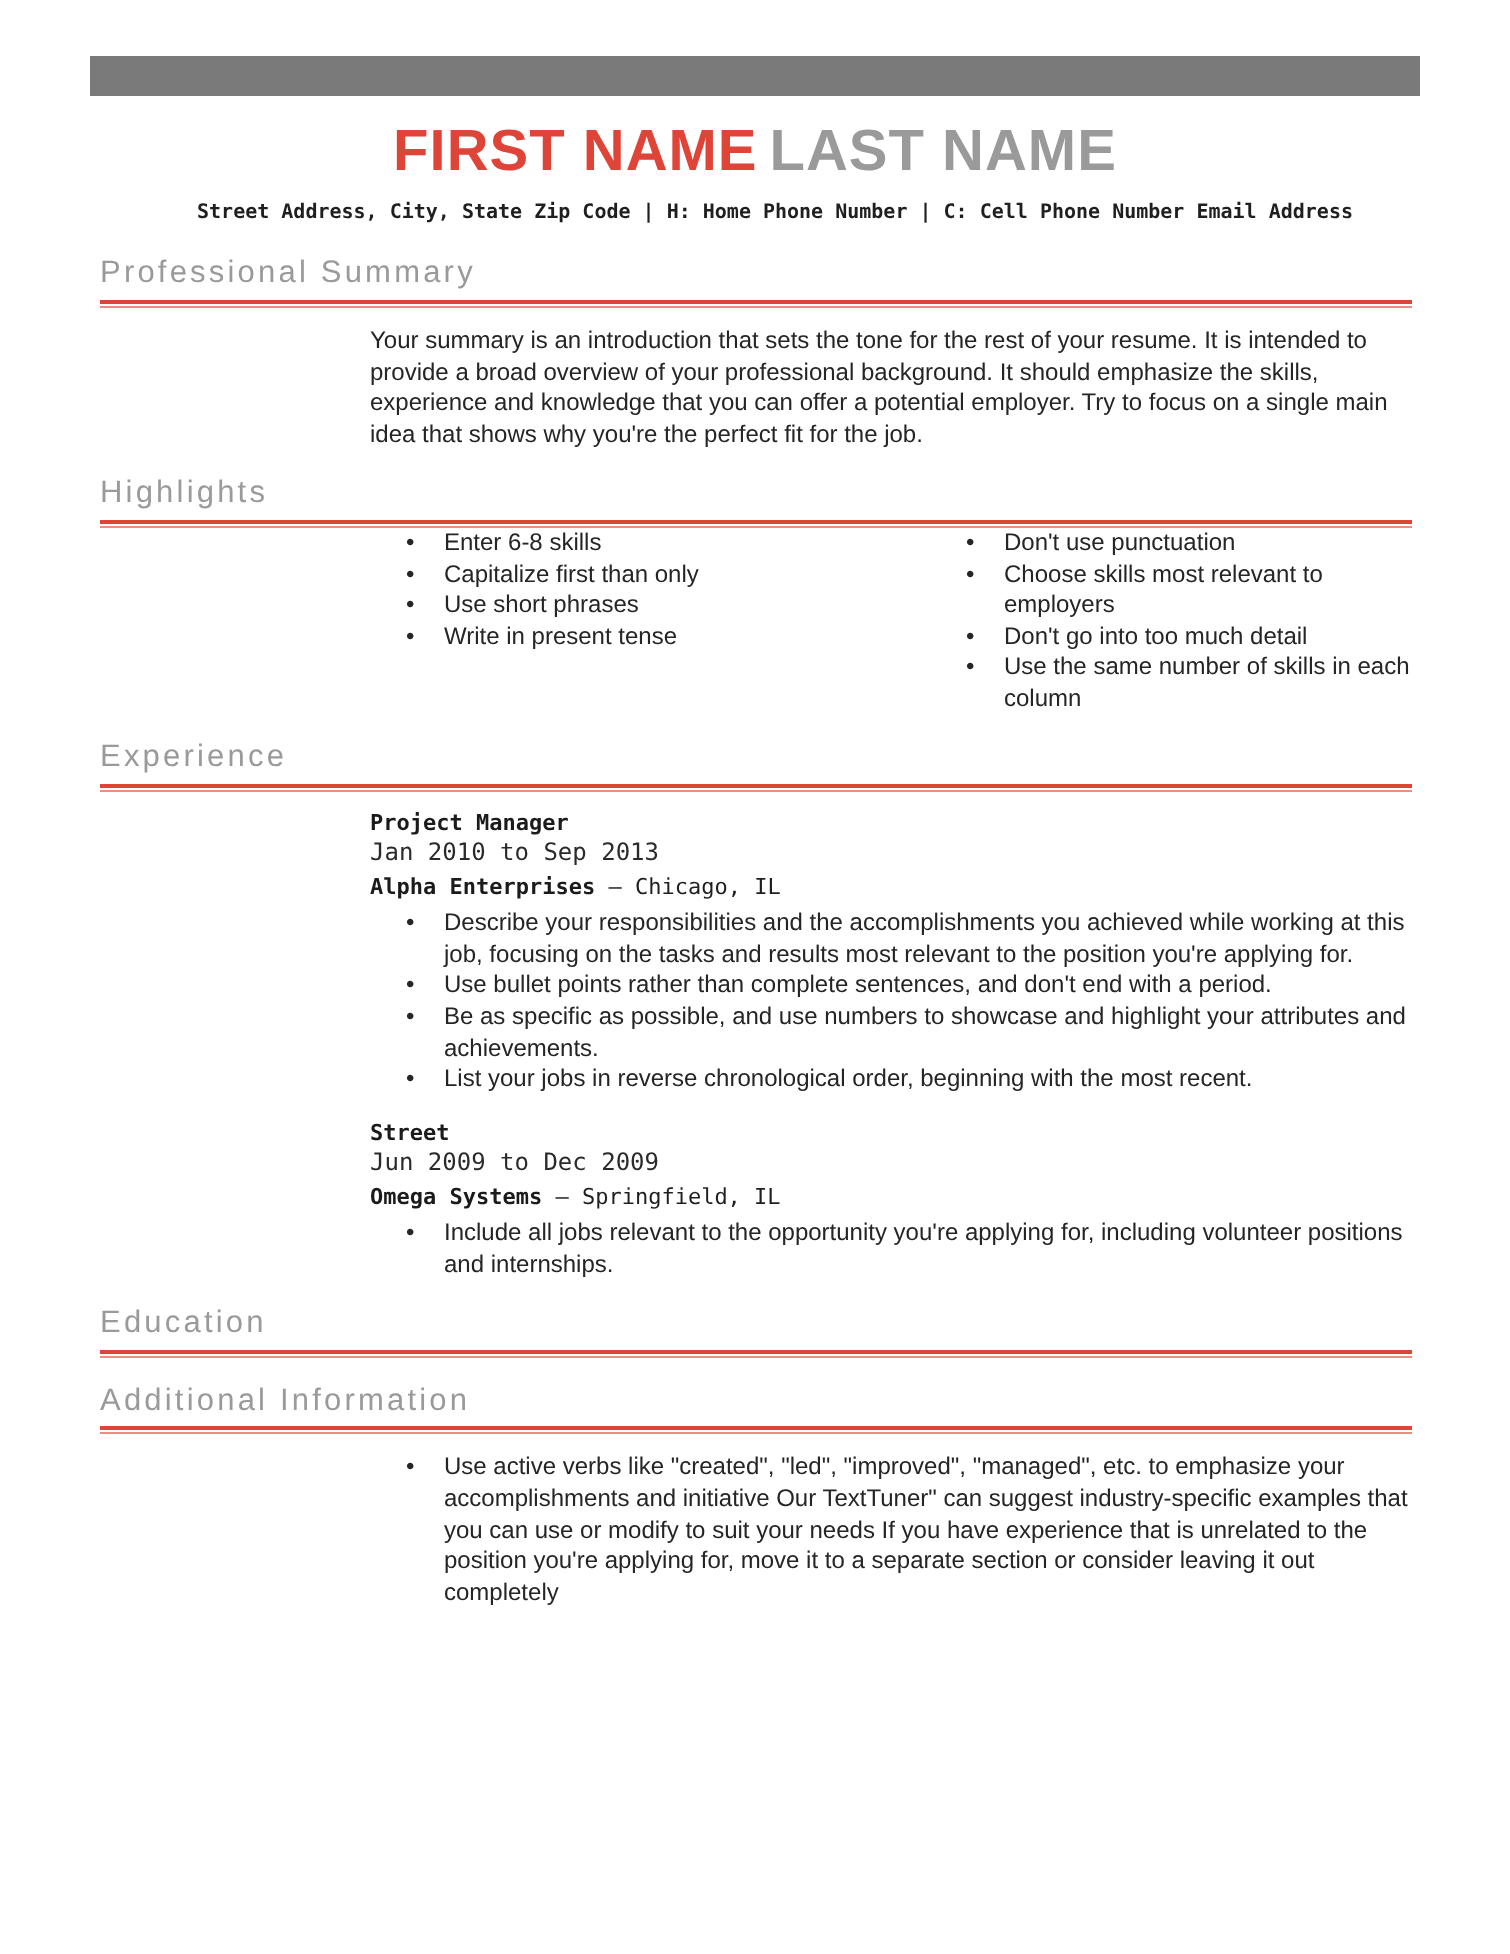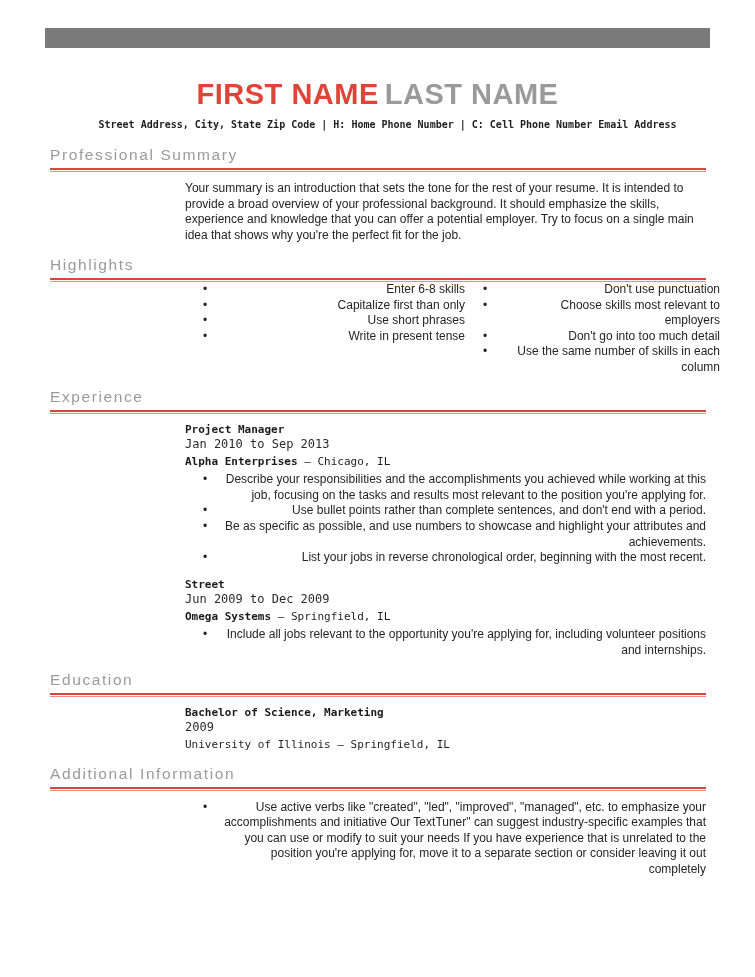--- a/index.html
+++ b/index.html
@@ -17,21 +17,21 @@
     margin: 0 auto;
     overflow: hidden;
   }
   .top-bar {
     margin: 28px 45px 0 45px;
     height: 20px;
     background: var(--bar-gray, #7a7a7a);
   }
   .name {
     text-align: center;
-    margin-top: 30px;
+    margin-top: 12px;
     font-size: 29px;
     font-weight: bold;
     letter-spacing: 0.5px;
     line-height: 1.15;
     font-family: "Liberation Sans", sans-serif;
   }
   .name .first { color: var(--accent-red, #df4438); }
   .name .last  { color: var(--heading-gray, #8d8d8d); margin-left: 6px; }
   .contact {
     text-align: center;
@@ -66,21 +66,20 @@
     font-size: 12px;
     line-height: 1.3;
     color: #252525;
   }
   p.body-text { margin: 0; }
 
   ul.bullets { list-style: none; }
   ul.bullets li {
     position: relative;
     padding-left: 37px;
-    text-align: right;
   }
   ul.bullets li::before {
     content: "\2022";
     position: absolute;
     left: 18px;
     top: 0;
     font-size: 12px;
   }
 
   .cols { display: flex; padding-top: 9px; }
@@ -187,27 +186,20 @@
           <li>Include all jobs relevant to the opportunity you're applying for, including volunteer positions and internships.</li>
         </ul>
       </div>
 
     </div>
   </div>
 
   <div class="section">
     <h2 class="section-title mt-std">Education</h2>
     <div class="rule"></div>
-    <div class="indent">
-      <div class="row">
-        <span class="degree">Bachelor of Science, Marketing</span>
-        <span class="year">2009</span>
-      </div>
-      <div class="school-row"><span class="school">University of Illinois</span> <span class="loc">— Springfield, IL</span></div>
-    </div>
   </div>
 
   <div class="section">
     <h2 class="section-title mt-std">Additional Information</h2>
     <div class="rule"></div>
     <div class="indent">
       <ul class="bullets">
         <li>Use active verbs like "created", "led", "improved", "managed", etc. to emphasize your accomplishments and initiative Our TextTuner" can suggest industry-specific examples that you can use or modify to suit your needs If you have experience that is unrelated to the position you're applying for, move it to a separate section or consider leaving it out completely</li>
       </ul>
     </div>

